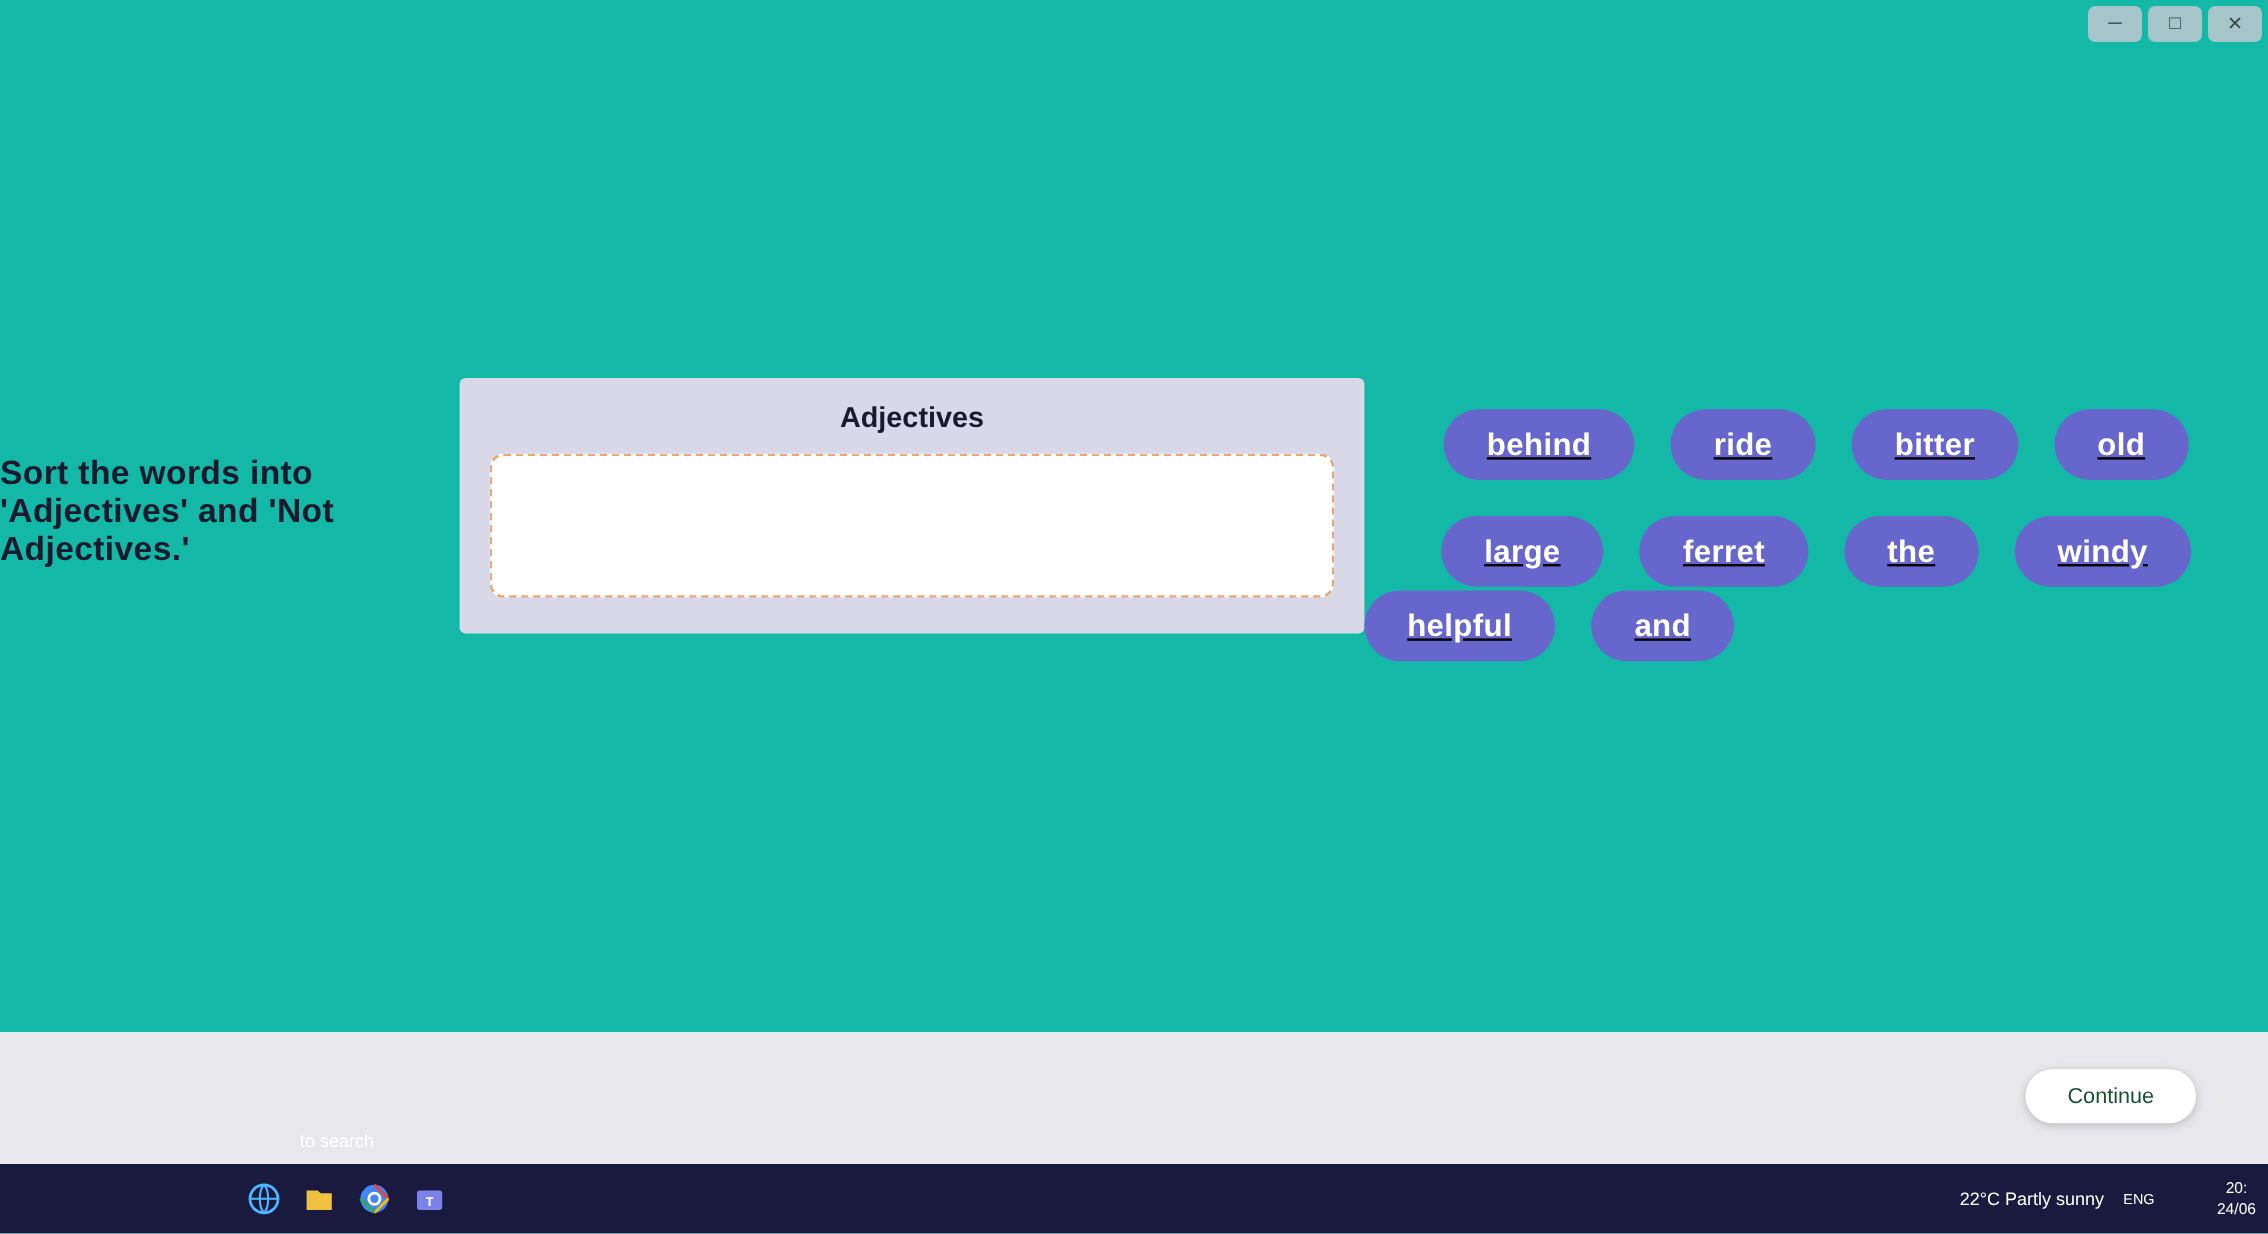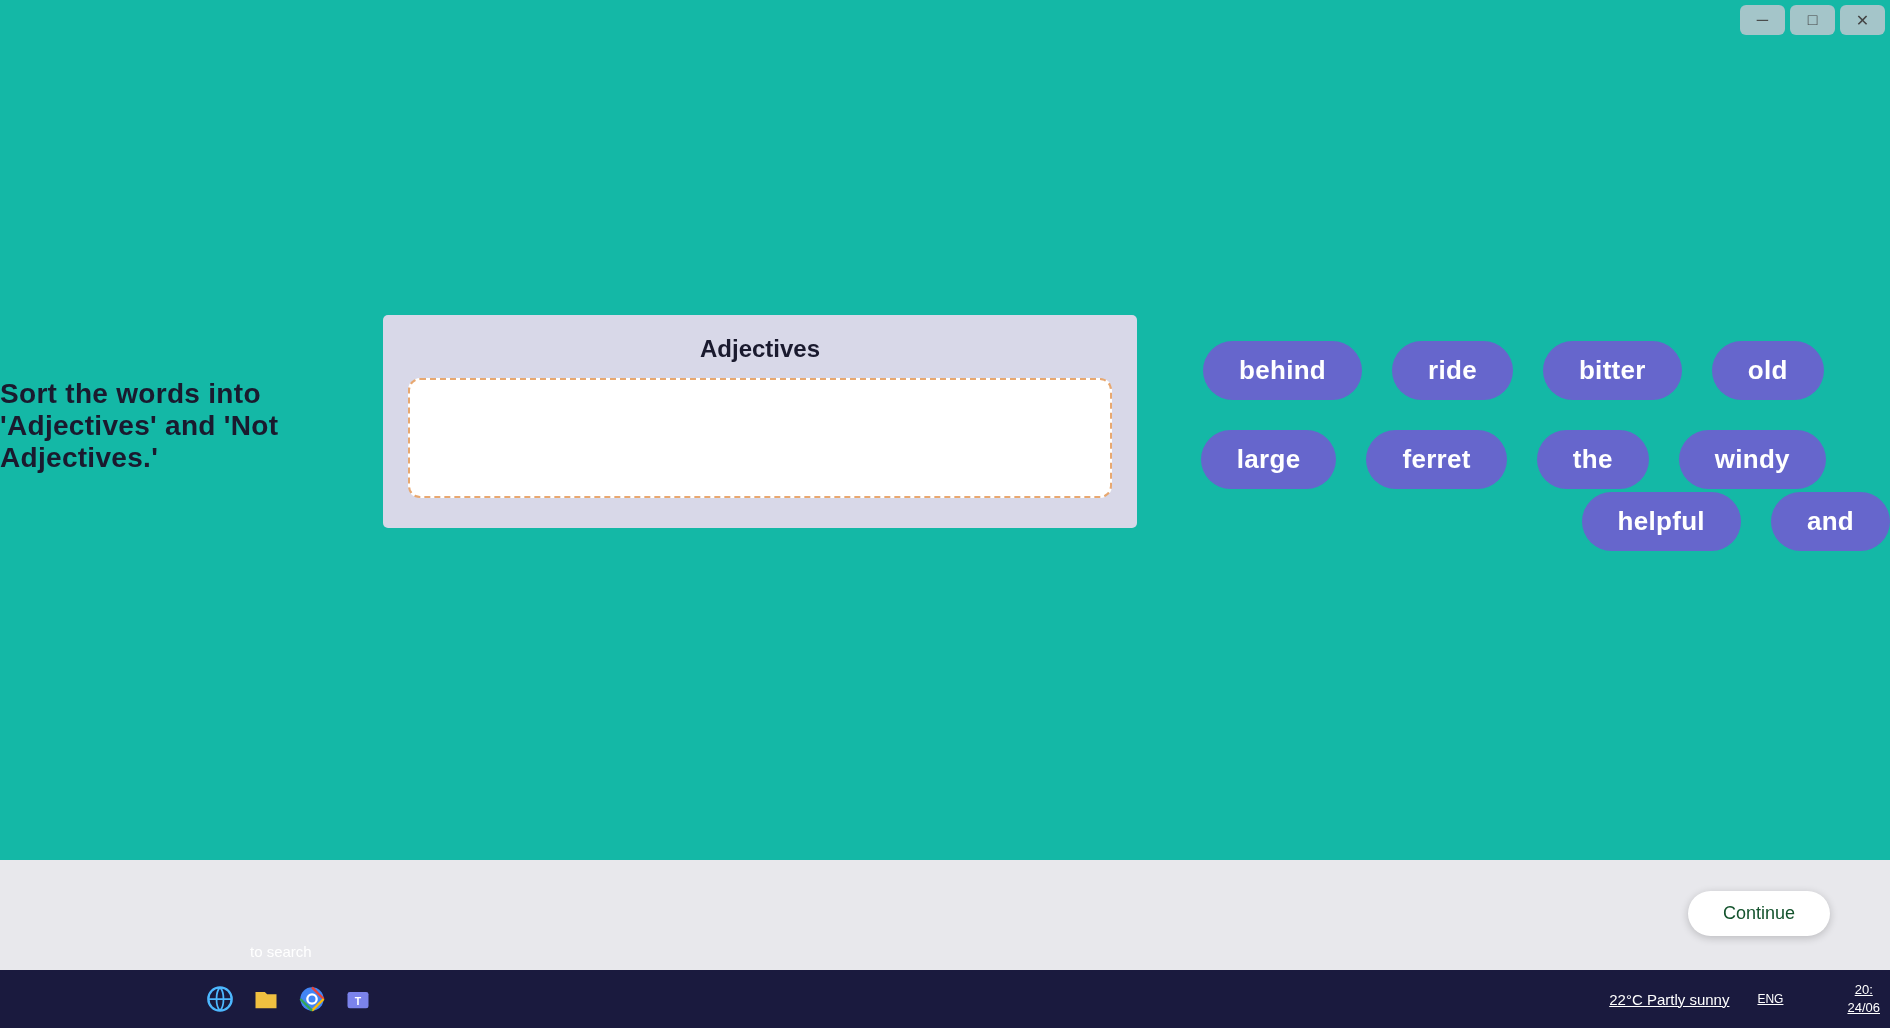--- a/index.html
+++ b/index.html
@@ -60,23 +60,24 @@
       border-radius: 12px;
       background: white;
       height: 120px;
       width: 100%;
     }
 
     
     .words-area {
       display: flex;
       flex-direction: column;
-      align-items: flex-end;
+      align-items: flex-start;
       gap: 3px;
       width: 1400px;
+      text-decoration: underline;
     }
 
     .words-row {
       display: flex;
       gap: 30px;
       align-items: center;
       justify-content: center;
       flex-wrap: wrap;
     }
 
@@ -124,24 +125,23 @@
     }
 
     .taskbar-icon svg {
       width: 28px;
       height: 28px;
     }
 
     .taskbar-right {
       display: flex;
       align-items: center;
-      gap: 28px;
+      gap: 16px;
       color: white;
       font-size: 14px;
-      text-decoration: underline;
     }
 
     .weather-info {
       color: white;
       font-size: 15px;
     }
 
     .system-tray {
       display: flex;
       align-items: center;

